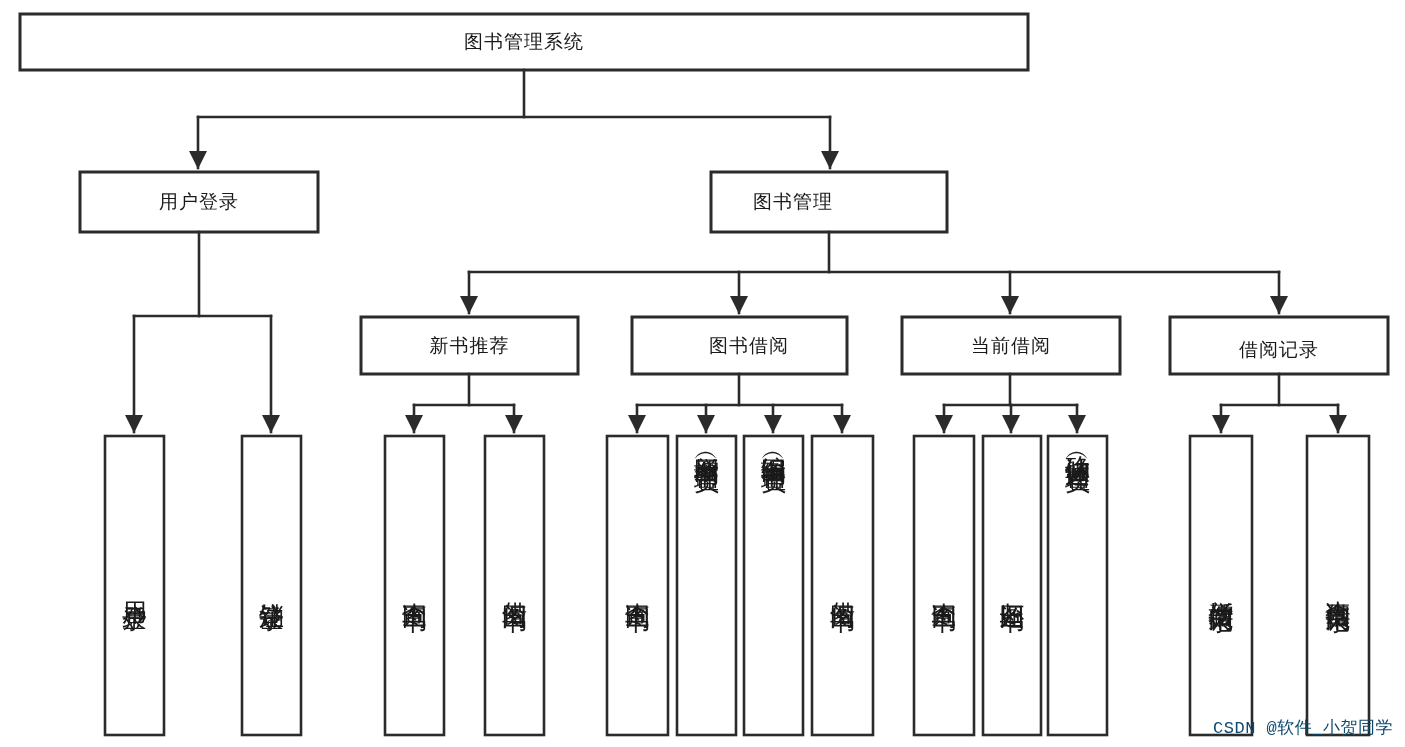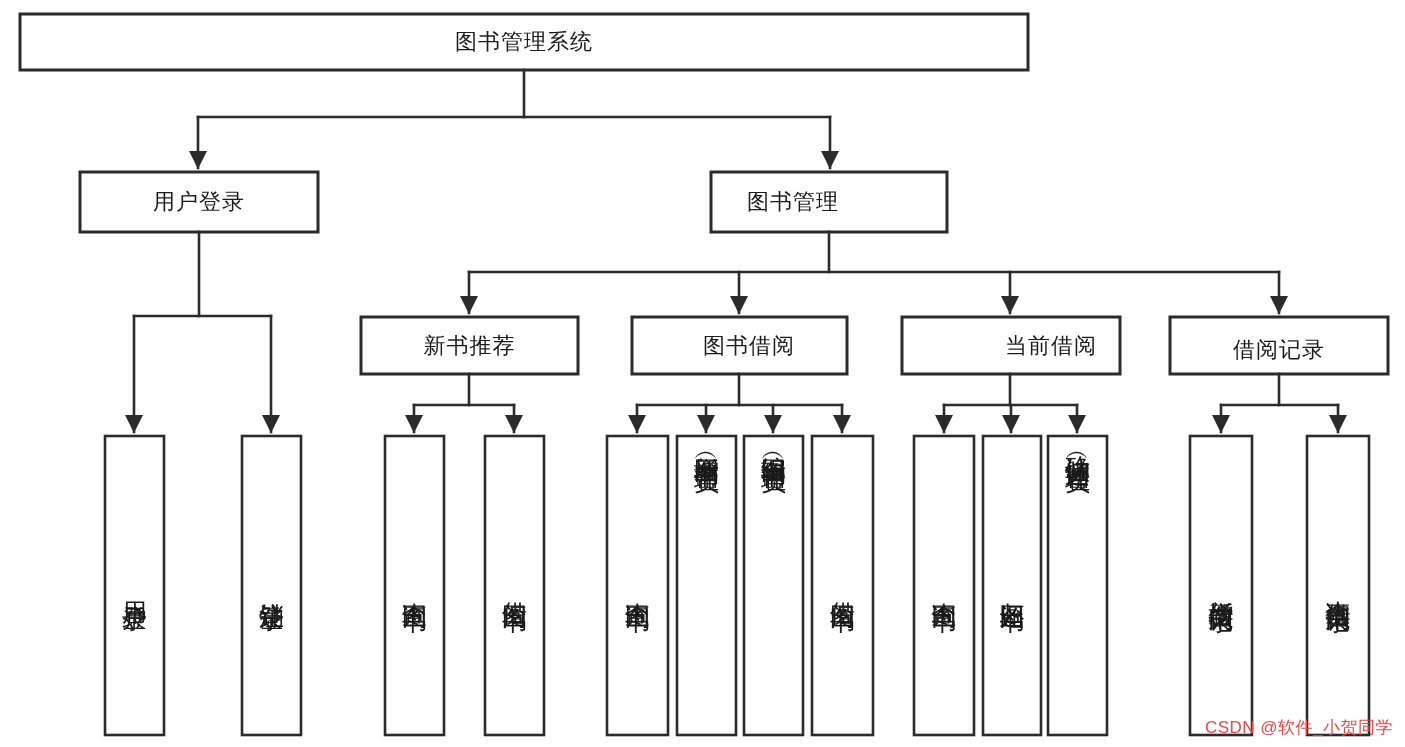--- a/index.html
+++ b/index.html
@@ -61,32 +61,32 @@
     letter-spacing: 2px;
     color: #1a1a1a;
     white-space: nowrap;
     text-align: center;
   }
   .box-label-h {
     position: absolute;
     display: flex;
     align-items: center;
     justify-content: center;
-    font-size: 22px;
+    font-size: 19px;
     color: #1a1a1a;
     pointer-events: none;
     letter-spacing: 1px;
   }
   .watermark {
     position: absolute;
     right: 12px;
     bottom: 8px;
     font-size: 17px;
-    color: #ef4444;
-    font-family: Liberation Sans, sans-serif;
+    color: #0c4a6e;
+    font-family: Liberation Mono, monospace;
     letter-spacing: 0.5px;
     white-space: nowrap;
   }
 </style>
 </head>
 <body>
 
 <div id="diagram-root">
 
   <svg class="flowchart" viewBox="0 0 1405 747">
@@ -168,21 +168,21 @@
   <div class="box-label-h" style="left:20px; top:14px; width:1008px; height:56px;">图书管理系统</div>
 
   <div class="box-label-h" style="left:80px; top:172px; width:238px; height:60px;">用户登录</div>
 
   <div class="box-label-h" style="left:675px; top:172px; width:236px; height:60px;">图书管理</div>
 
   <div class="box-label-h" style="left:361px; top:317px; width:217px; height:57px;border-radius:16px;">新书推荐</div>
 
   <div class="box-label-h" style="left:632px; top:317px; width:234px; height:57px;">图书借阅</div>
 
-  <div class="box-label-h" style="left:902px; top:317px; width:218px; height:57px;padding-left:40px;">当前借阅</div>
+  <div class="box-label-h" style="left:902px; top:317px; width:218px; height:57px;">当前借阅</div>
 
   <div class="box-label-h" style="left:1170px; top:317px; width:218px; height:66px;">借阅记录</div>
 
   <div class="vert-label-wrap" style="left:105px; top:436px; width:59px; height:299px;">
     <span class="vert-label">用户登录</span>
   </div>
   <div class="vert-label-wrap" style="left:242px; top:436px; width:59px; height:299px;">
     <span class="vert-label">注销登录</span>
   </div>
 

